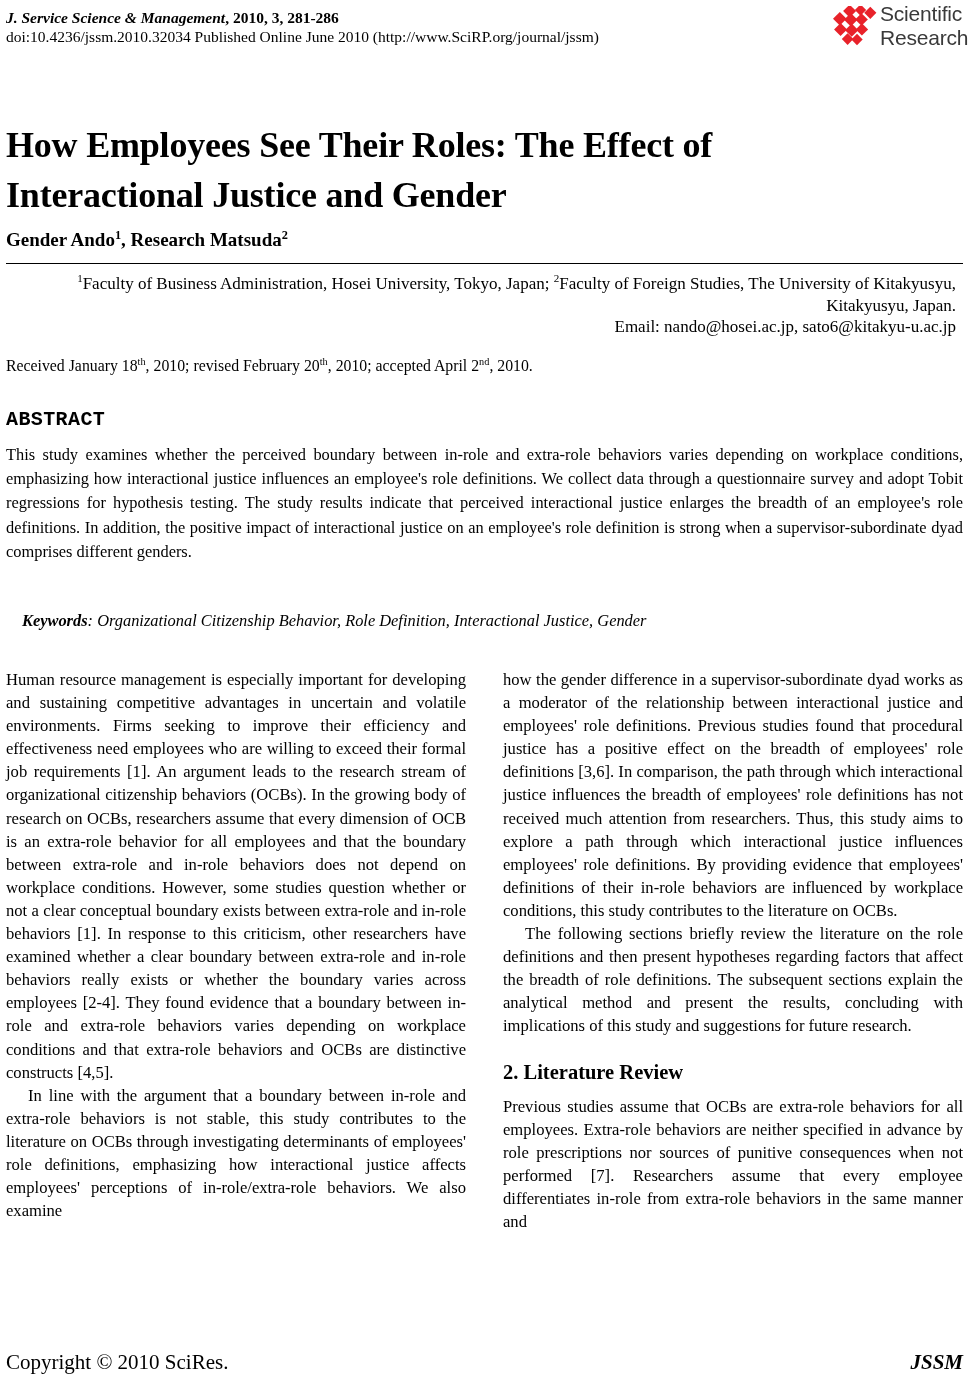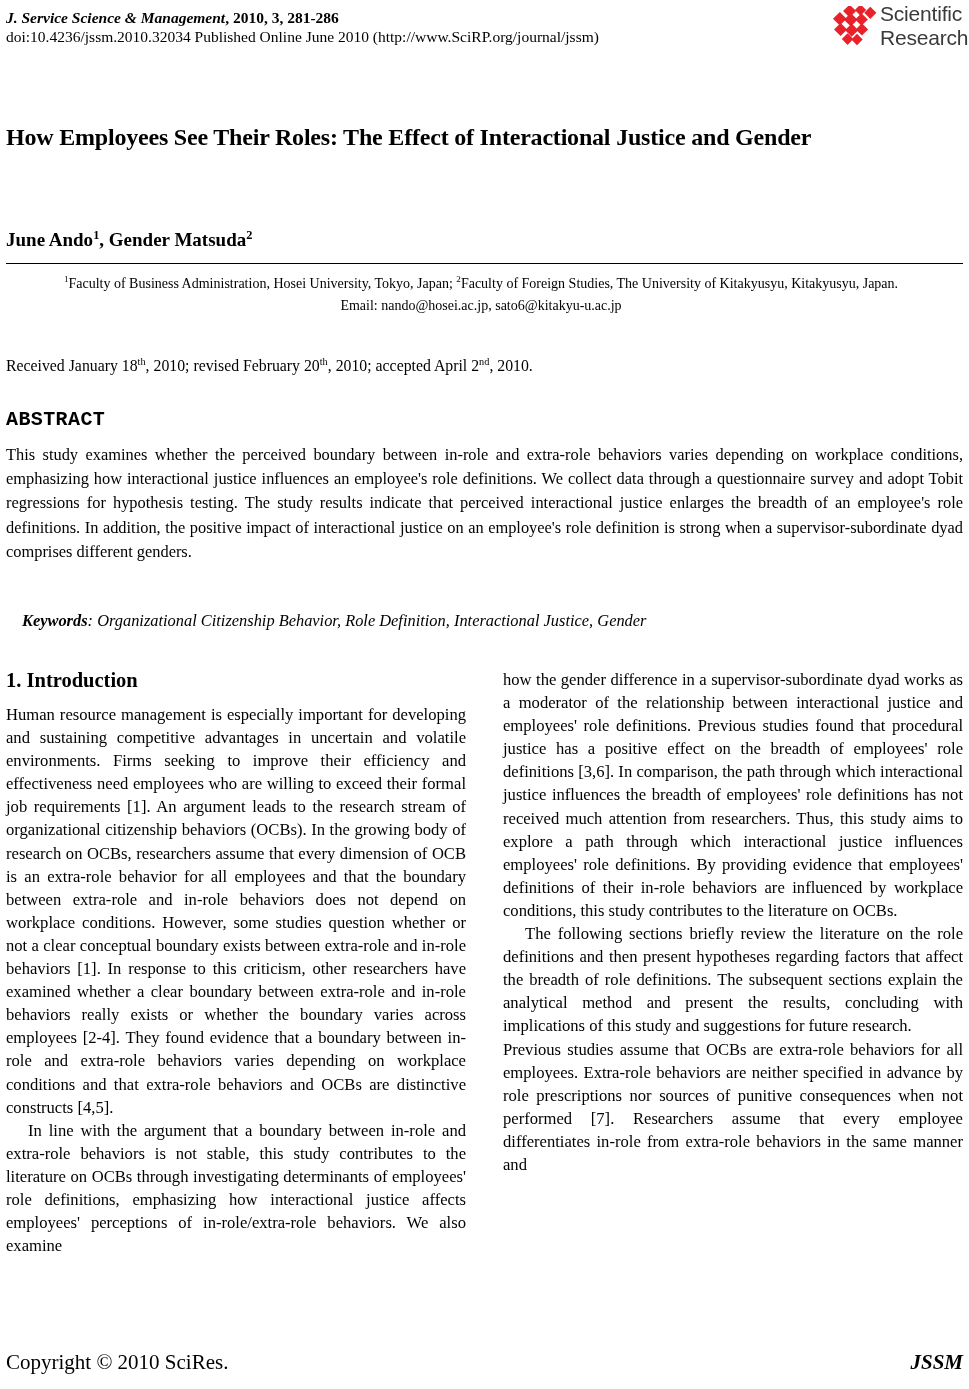--- a/index.html
+++ b/index.html
@@ -79,21 +79,21 @@
   .logo-text div { white-space: nowrap; }
 
   
   .title {
     position: absolute;
     left: 6px;
     top: 96px;
     width: 900px;
     font-family: "Liberation Serif", "DejaVu Serif", serif;
     font-weight: bold;
-    font-size: 24px;
+    font-size: 36px;
     line-height: 50px;
     letter-spacing: -0.2px;
   }
 
   
   .authors {
     position: absolute;
     left: 6px;
     top: 228px;
     width: 930px;
@@ -113,23 +113,23 @@
     border-top: 1.2px solid #000;
   }
 
   
   .affil {
     position: absolute;
     left: 6px;
     top: 273px;
     width: 950px;
     font-family: "Liberation Serif", "DejaVu Serif", serif;
-    font-size: 14px;
+    font-size: 17px;
     line-height: 21.5px;
-    text-align: center;
+    text-align: right;
   }
   .affil .line { }
 
   .received {
     position: absolute;
     left: 6px;
     top: 355px;
     width: 950px;
     font-family: "Liberation Serif", "DejaVu Serif", serif;
     font-size: 15.8px;
@@ -256,45 +256,45 @@
       </g>
     </svg>
     <div class="logo-text">
       <div>Scientific</div>
       <div>Research</div>
     </div>
   </div>
 
   <h1 class="title">How Employees See Their Roles: The Effect of Interactional Justice and Gender</h1>
 
-  <div class="authors"><span>June Ando</span><sup>1</sup><span>, </span><span>Gender Matsuda</span><sup>2</sup></div>
+  <div class="authors"><span>Gender Ando</span><sup>1</sup><span>, </span><span>Research Matsuda</span><sup>2</sup></div>
 
   <div class="rule"></div>
 
   <div class="affil">
     <div class="line"><sup>1</sup><span>Faculty of Business Administration, Hosei University, Tokyo, Japan; </span><sup>2</sup><span>Faculty of Foreign Studies, The University of Kitakyusyu, Kitakyusyu, Japan.</span></div>
     <div class="line">Email: nando@hosei.ac.jp, sato6@kitakyu-u.ac.jp</div>
   </div>
 
   <div class="received"><span>Received January 18</span><sup>th</sup><span>, 2010; revised February 20</span><sup>th</sup><span>, 2010; accepted April 2</span><sup>nd</sup><span>, 2010.</span></div>
 
   <div class="abstract-head">ABSTRACT</div>
   <div class="abstract-body">This study examines whether the perceived boundary between in-role and extra-role behaviors varies depending on workplace conditions, emphasizing how interactional justice influences an employee's role definitions. We collect data through a questionnaire survey and adopt Tobit regressions for hypothesis testing. The study results indicate that perceived interactional justice enlarges the breadth of an employee's role definitions. In addition, the positive impact of interactional justice on an employee's role definition is strong when a supervisor-subordinate dyad comprises different genders.</div>
 
   <div class="keywords"><b>Keywords</b><span>: </span><span>Organizational Citizenship Behavior, Role Definition, Interactional Justice, Gender</span></div>
 
   <div class="col col-left">
-    <h2 class="sec-head">1. Introduction</h2>
     <p class="para">Human resource management is especially important for developing and sustaining competitive advantages in uncertain and volatile environments. Firms seeking to improve their efficiency and effectiveness need employees who are willing to exceed their formal job requirements [1]. An argument leads to the research stream of organizational citizenship behaviors (OCBs). In the growing body of research on OCBs, researchers assume that every dimension of OCB is an extra-role behavior for all employees and that the boundary between extra-role and in-role behaviors does not depend on workplace conditions. However, some studies question whether or not a clear conceptual boundary exists between extra-role and in-role behaviors [1]. In response to this criticism, other researchers have examined whether a clear boundary between extra-role and in-role behaviors really exists or whether the boundary varies across employees [2-4]. They found evidence that a boundary between in-role and extra-role behaviors varies depending on workplace conditions and that extra-role behaviors and OCBs are distinctive constructs [4,5].</p>
     <p class="para indent">In line with the argument that a boundary between in-role and extra-role behaviors is not stable, this study contributes to the literature on OCBs through investigating determinants of employees' role definitions, emphasizing how interactional justice affects employees' perceptions of in-role/extra-role behaviors. We also examine</p>
   </div>
 
   <div class="col col-right">
     <p class="para">how the gender difference in a supervisor-subordinate dyad works as a moderator of the relationship between interactional justice and employees' role definitions. Previous studies found that procedural justice has a positive effect on the breadth of employees' role definitions [3,6]. In comparison, the path through which interactional justice influences the breadth of employees' role definitions has not received much attention from researchers. Thus, this study aims to explore a path through which interactional justice influences employees' role definitions. By providing evidence that employees' definitions of their in-role behaviors are influenced by workplace conditions, this study contributes to the literature on OCBs.</p>
     <p class="para indent">The following sections briefly review the literature on the role definitions and then present hypotheses regarding factors that affect the breadth of role definitions. The subsequent sections explain the analytical method and present the results, concluding with implications of this study and suggestions for future research.</p>
+    <h2 class="sec-head spaced">2. Literature Review</h2>
     <p class="para">Previous studies assume that OCBs are extra-role behaviors for all employees. Extra-role behaviors are neither specified in advance by role prescriptions nor sources of punitive consequences when not performed [7]. Researchers assume that every employee differentiates in-role from extra-role behaviors in the same manner and</p>
   </div>
 
   <div class="footer">
     <span class="footer-left">Copyright © 2010 SciRes.</span>
     <span class="footer-right">JSSM</span>
   </div>
 
 </div>
 

